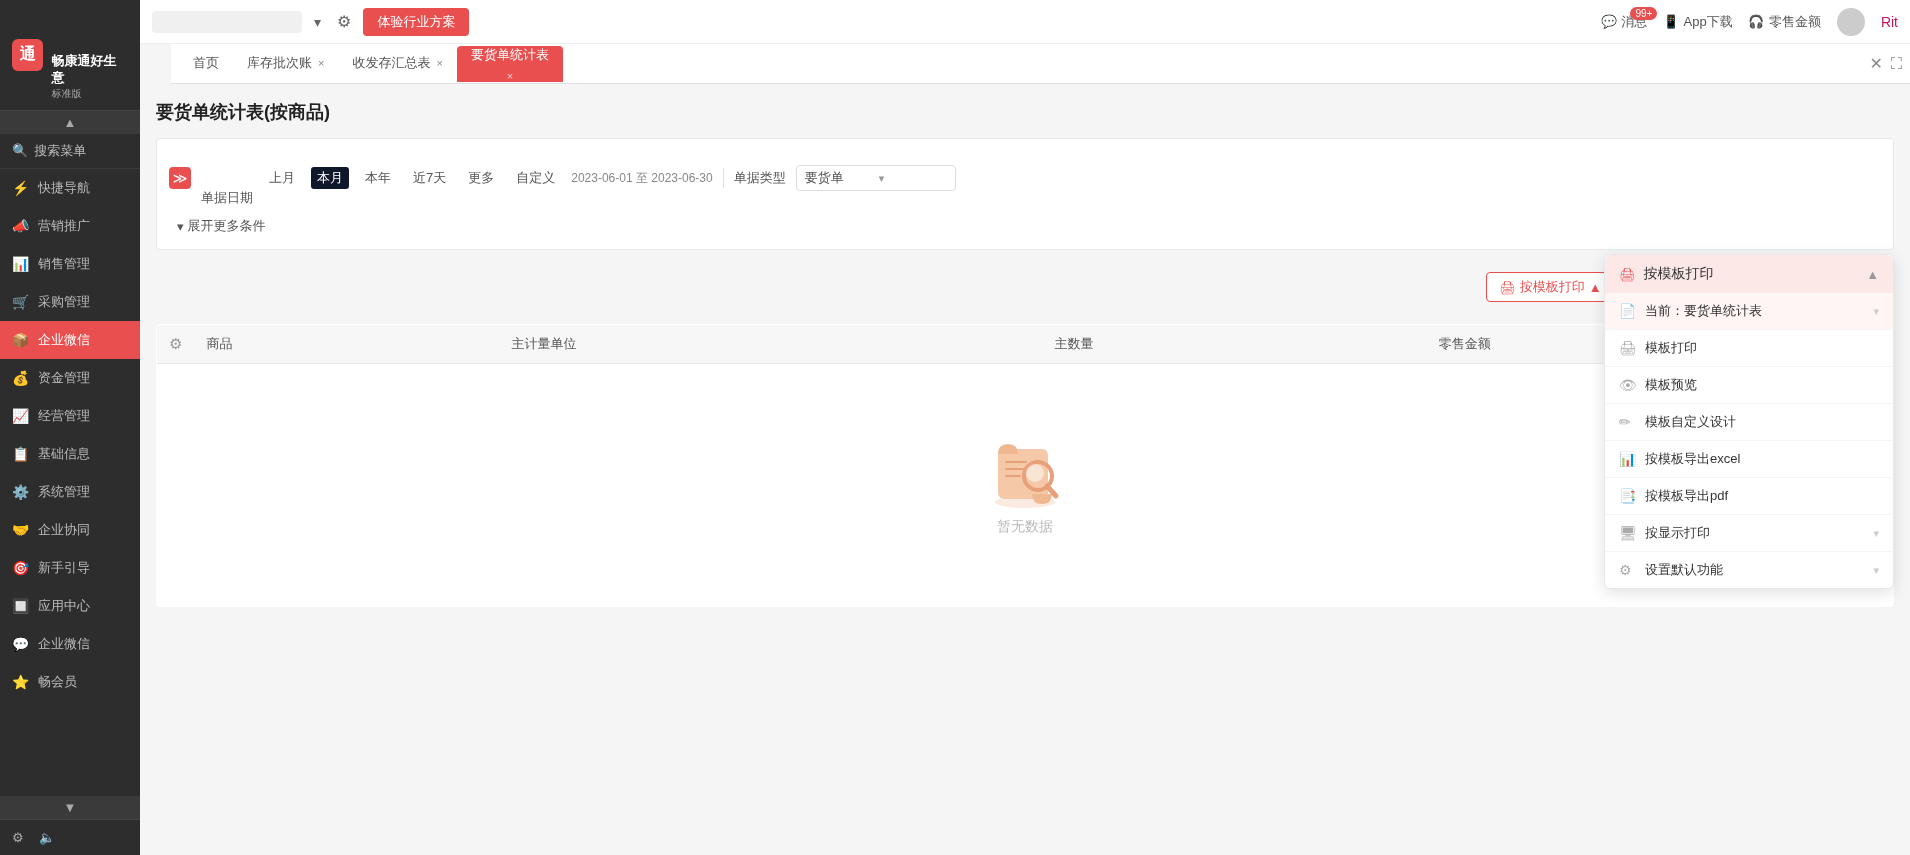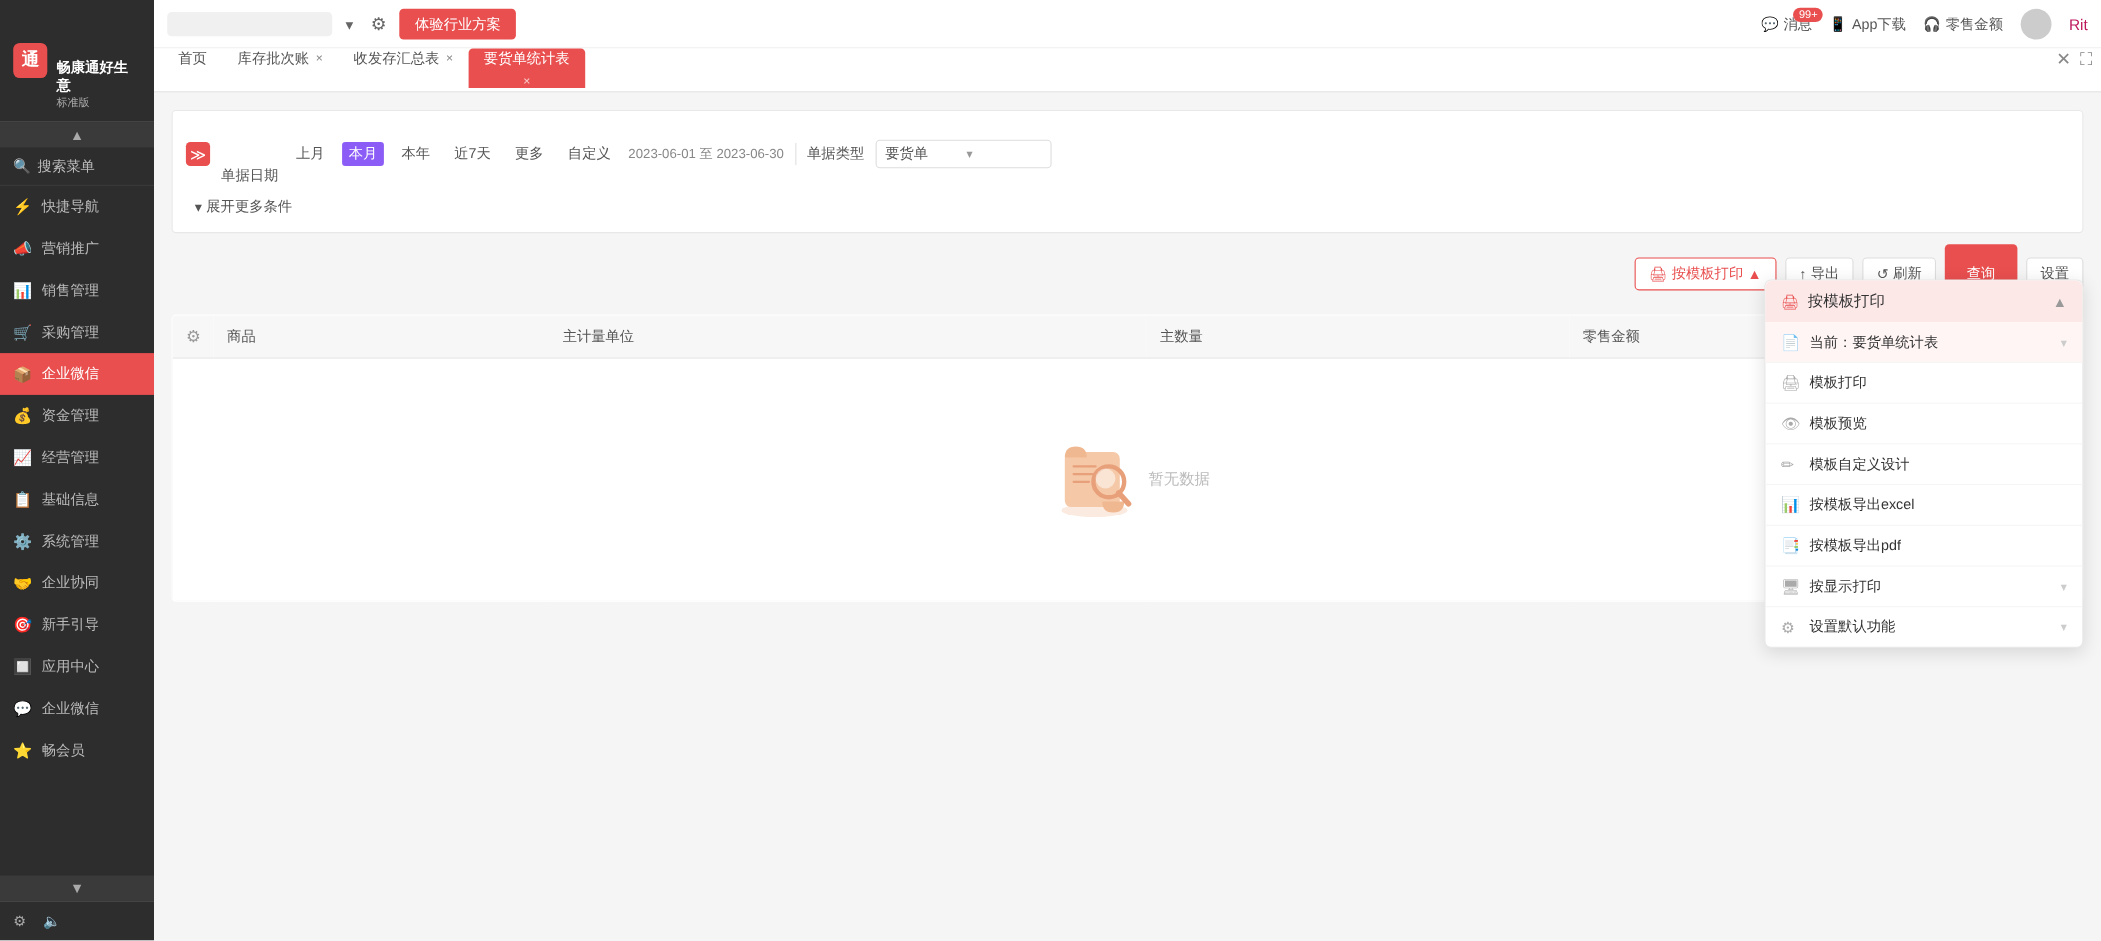--- a/index.html
+++ b/index.html
@@ -173,24 +173,25 @@
       background: #ccc;
       border-radius: 50%;
     }
     .topbar-username { color: #be185d; font-size: 14px; }
 
     
     .tabs-bar {
       background: #fff;
       height: 40px;
       display: flex;
-      align-items: flex-start;
+      align-items: center;
       border-bottom: 1px solid #e0e0e0;
       flex-shrink: 0;
       padding-left: 8px;
+      margin-left: 31px;
     }
     .tab {
       display: flex;
       align-items: center;
       padding: 0 14px;
       font-size: 13px;
       color: #555;
       cursor: pointer;
       gap: 6px;
       border-bottom: 2px solid transparent;
@@ -272,21 +273,21 @@
     .date-btn {
       background: none;
       border: none;
       cursor: pointer;
       color: #555;
       font-size: 13px;
       padding: 2px 6px;
       border-radius: 3px;
     }
     .date-btn.active {
-      background: #8b5cf6;
+      background: #0f172a;
       color: white;
     }
     .date-range-text { color: #888; font-size: 12px; }
     .filter-divider { width: 1px; height: 20px; background: #e0e0e0; }
     .filter-type-label { color: #555; font-size: 13px; }
     .filter-select-wrap {
       display: flex;
       align-items: center;
       border: 1px solid #ddd;
       border-radius: 4px;
@@ -401,21 +402,21 @@
       background: none;
       border: none;
       cursor: pointer;
       color: #999;
       font-size: 15px;
     }
 
     
     .empty-state {
       display: flex;
-      flex-direction: row;
+      flex-direction: column;
       align-items: center;
       justify-content: center;
       padding: 60px 0;
       color: #bbb;
       font-size: 14px;
       gap: 4px;
     }
 
     
     .dropdown-overlay {
@@ -592,20 +593,21 @@
       <span>要货单统计表</span>
       <span class="tab-close">×</span>
     </div>
     <div class="tabs-right">
       <button class="tab-window-btn">✕</button>
       <button class="tab-window-btn">⛶</button>
     </div>
   </div>
 
   <div class="page-content">
+    <div class="page-title">要货单统计表(按商品)</div>
 
     <div class="filter-bar">
       <div class="filter-row">
         <button class="filter-expand-btn">≫</button>
 
         <span class="filter-label">单据日期</span>
 
         <button class="date-btn">上月</button>
         <button class="date-btn active">本月</button>
         <button class="date-btn">本年</button>

